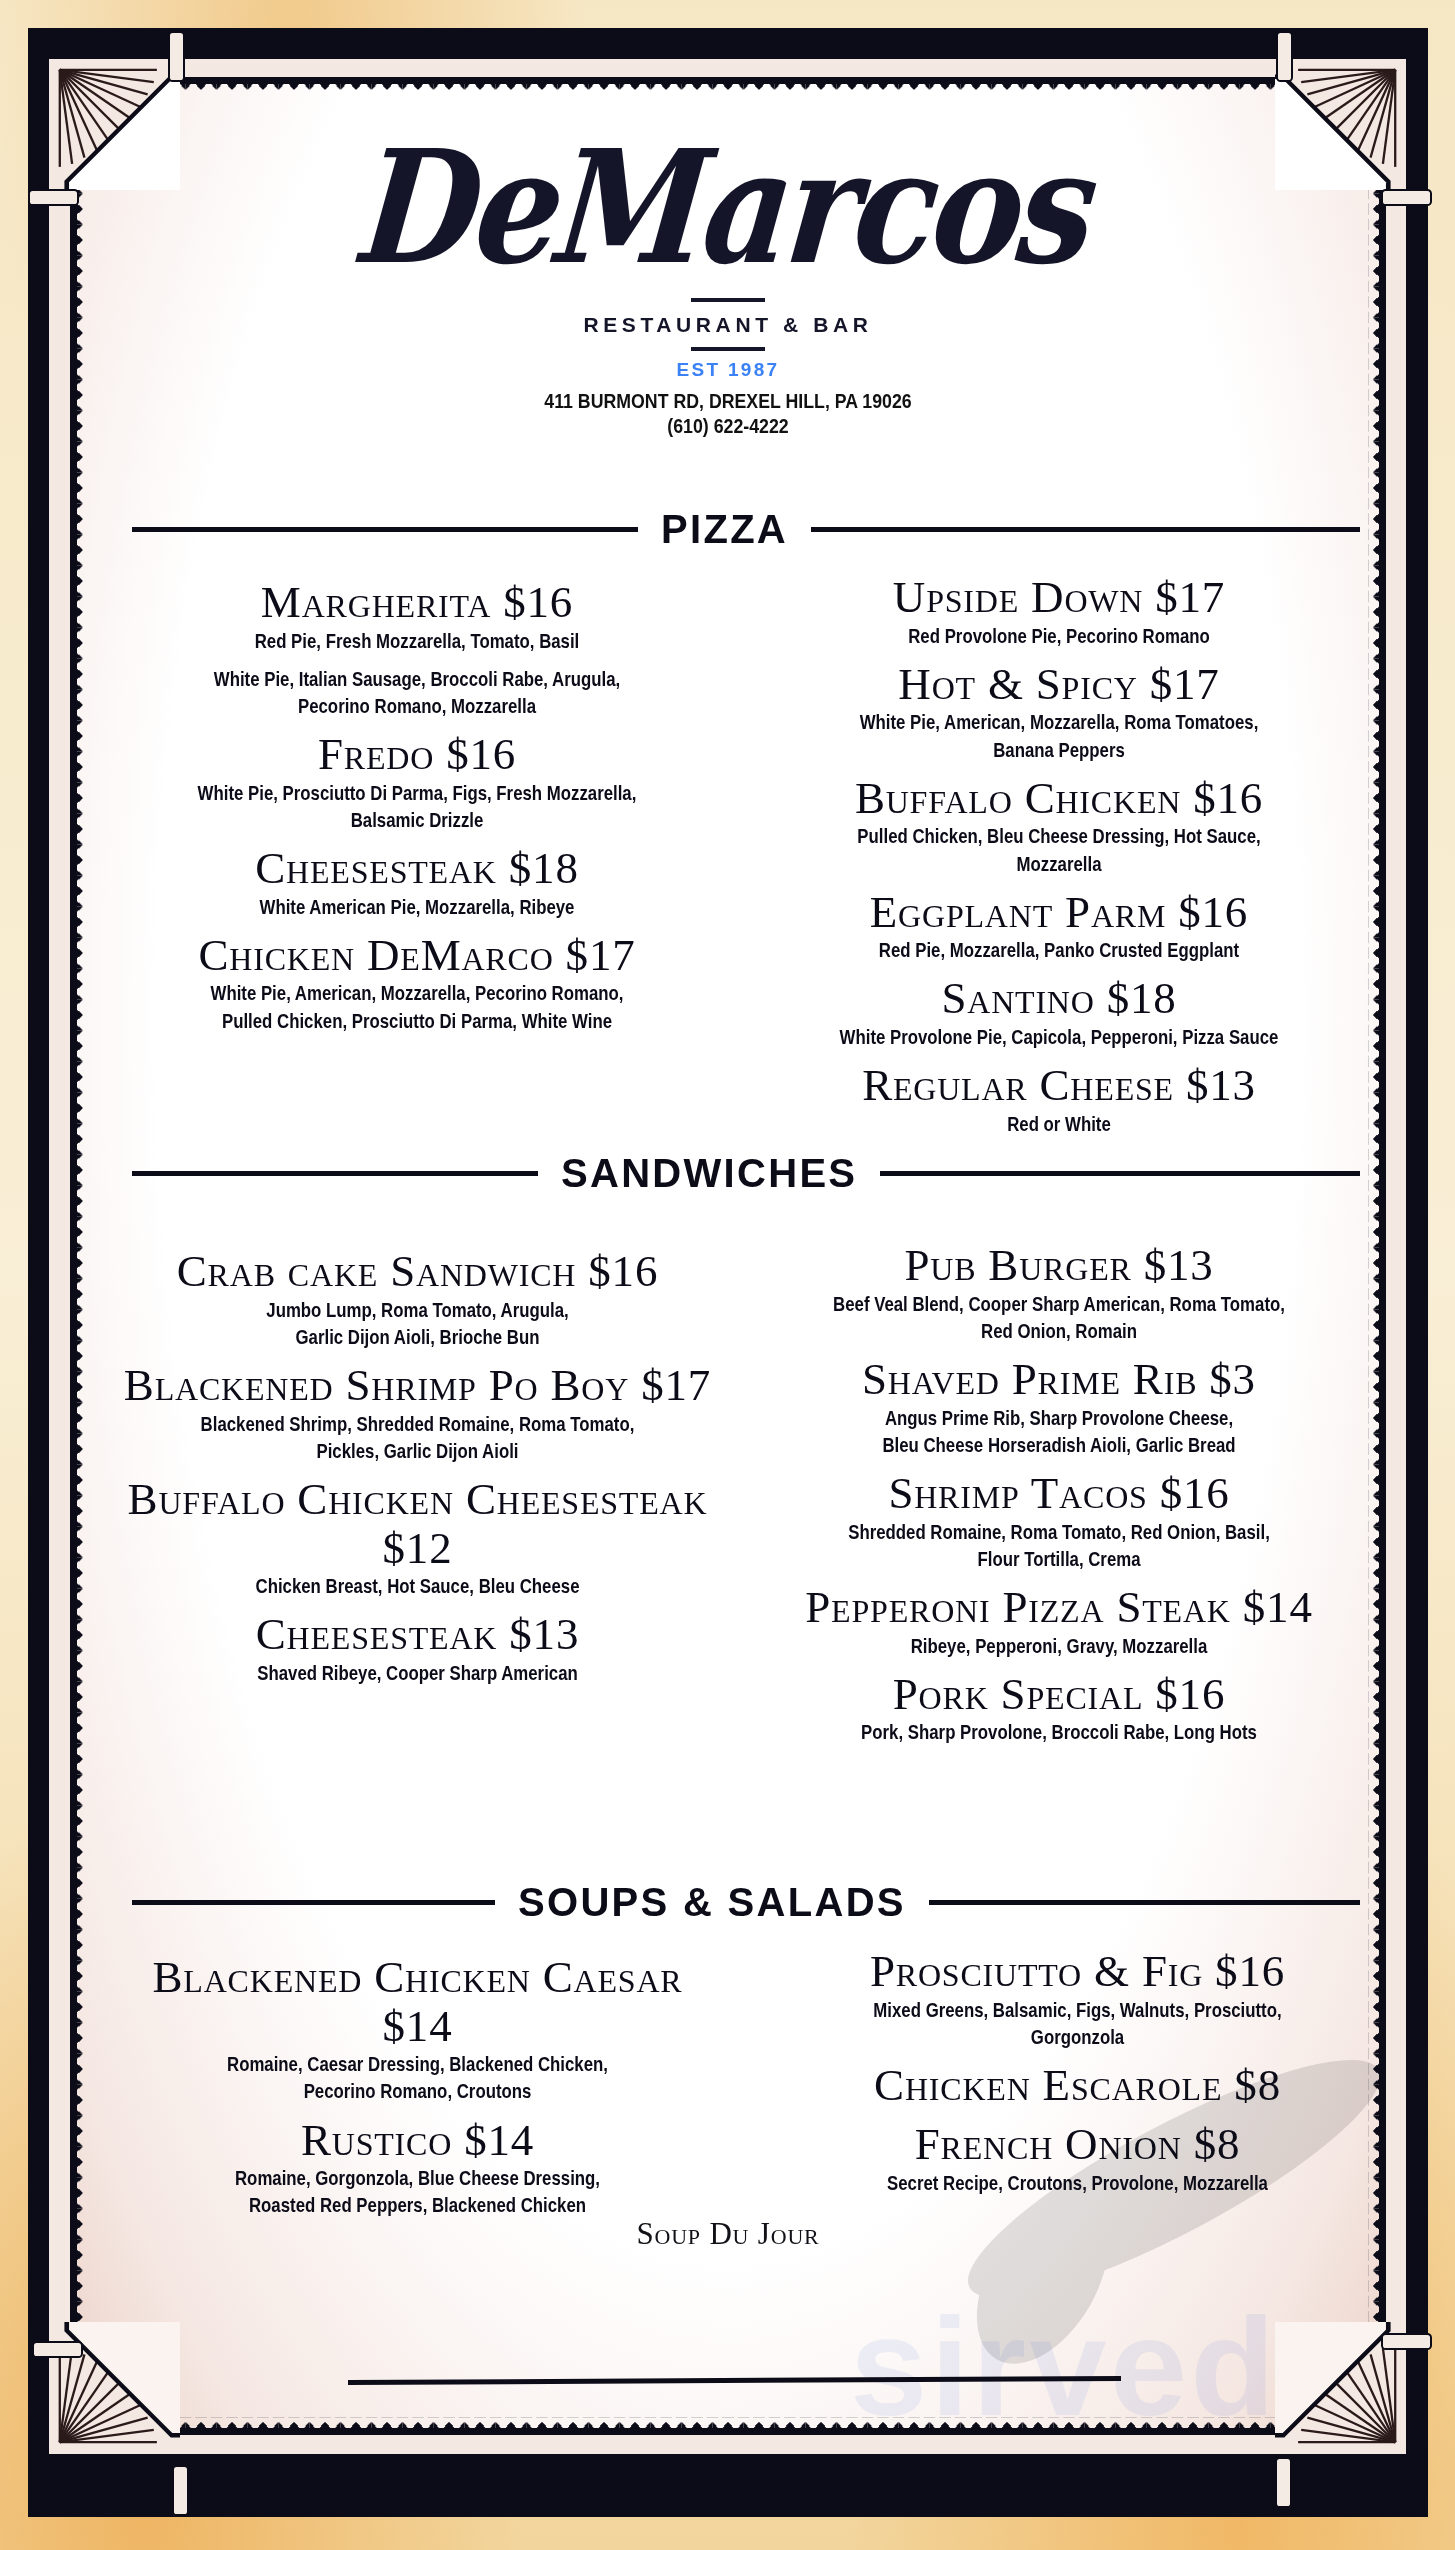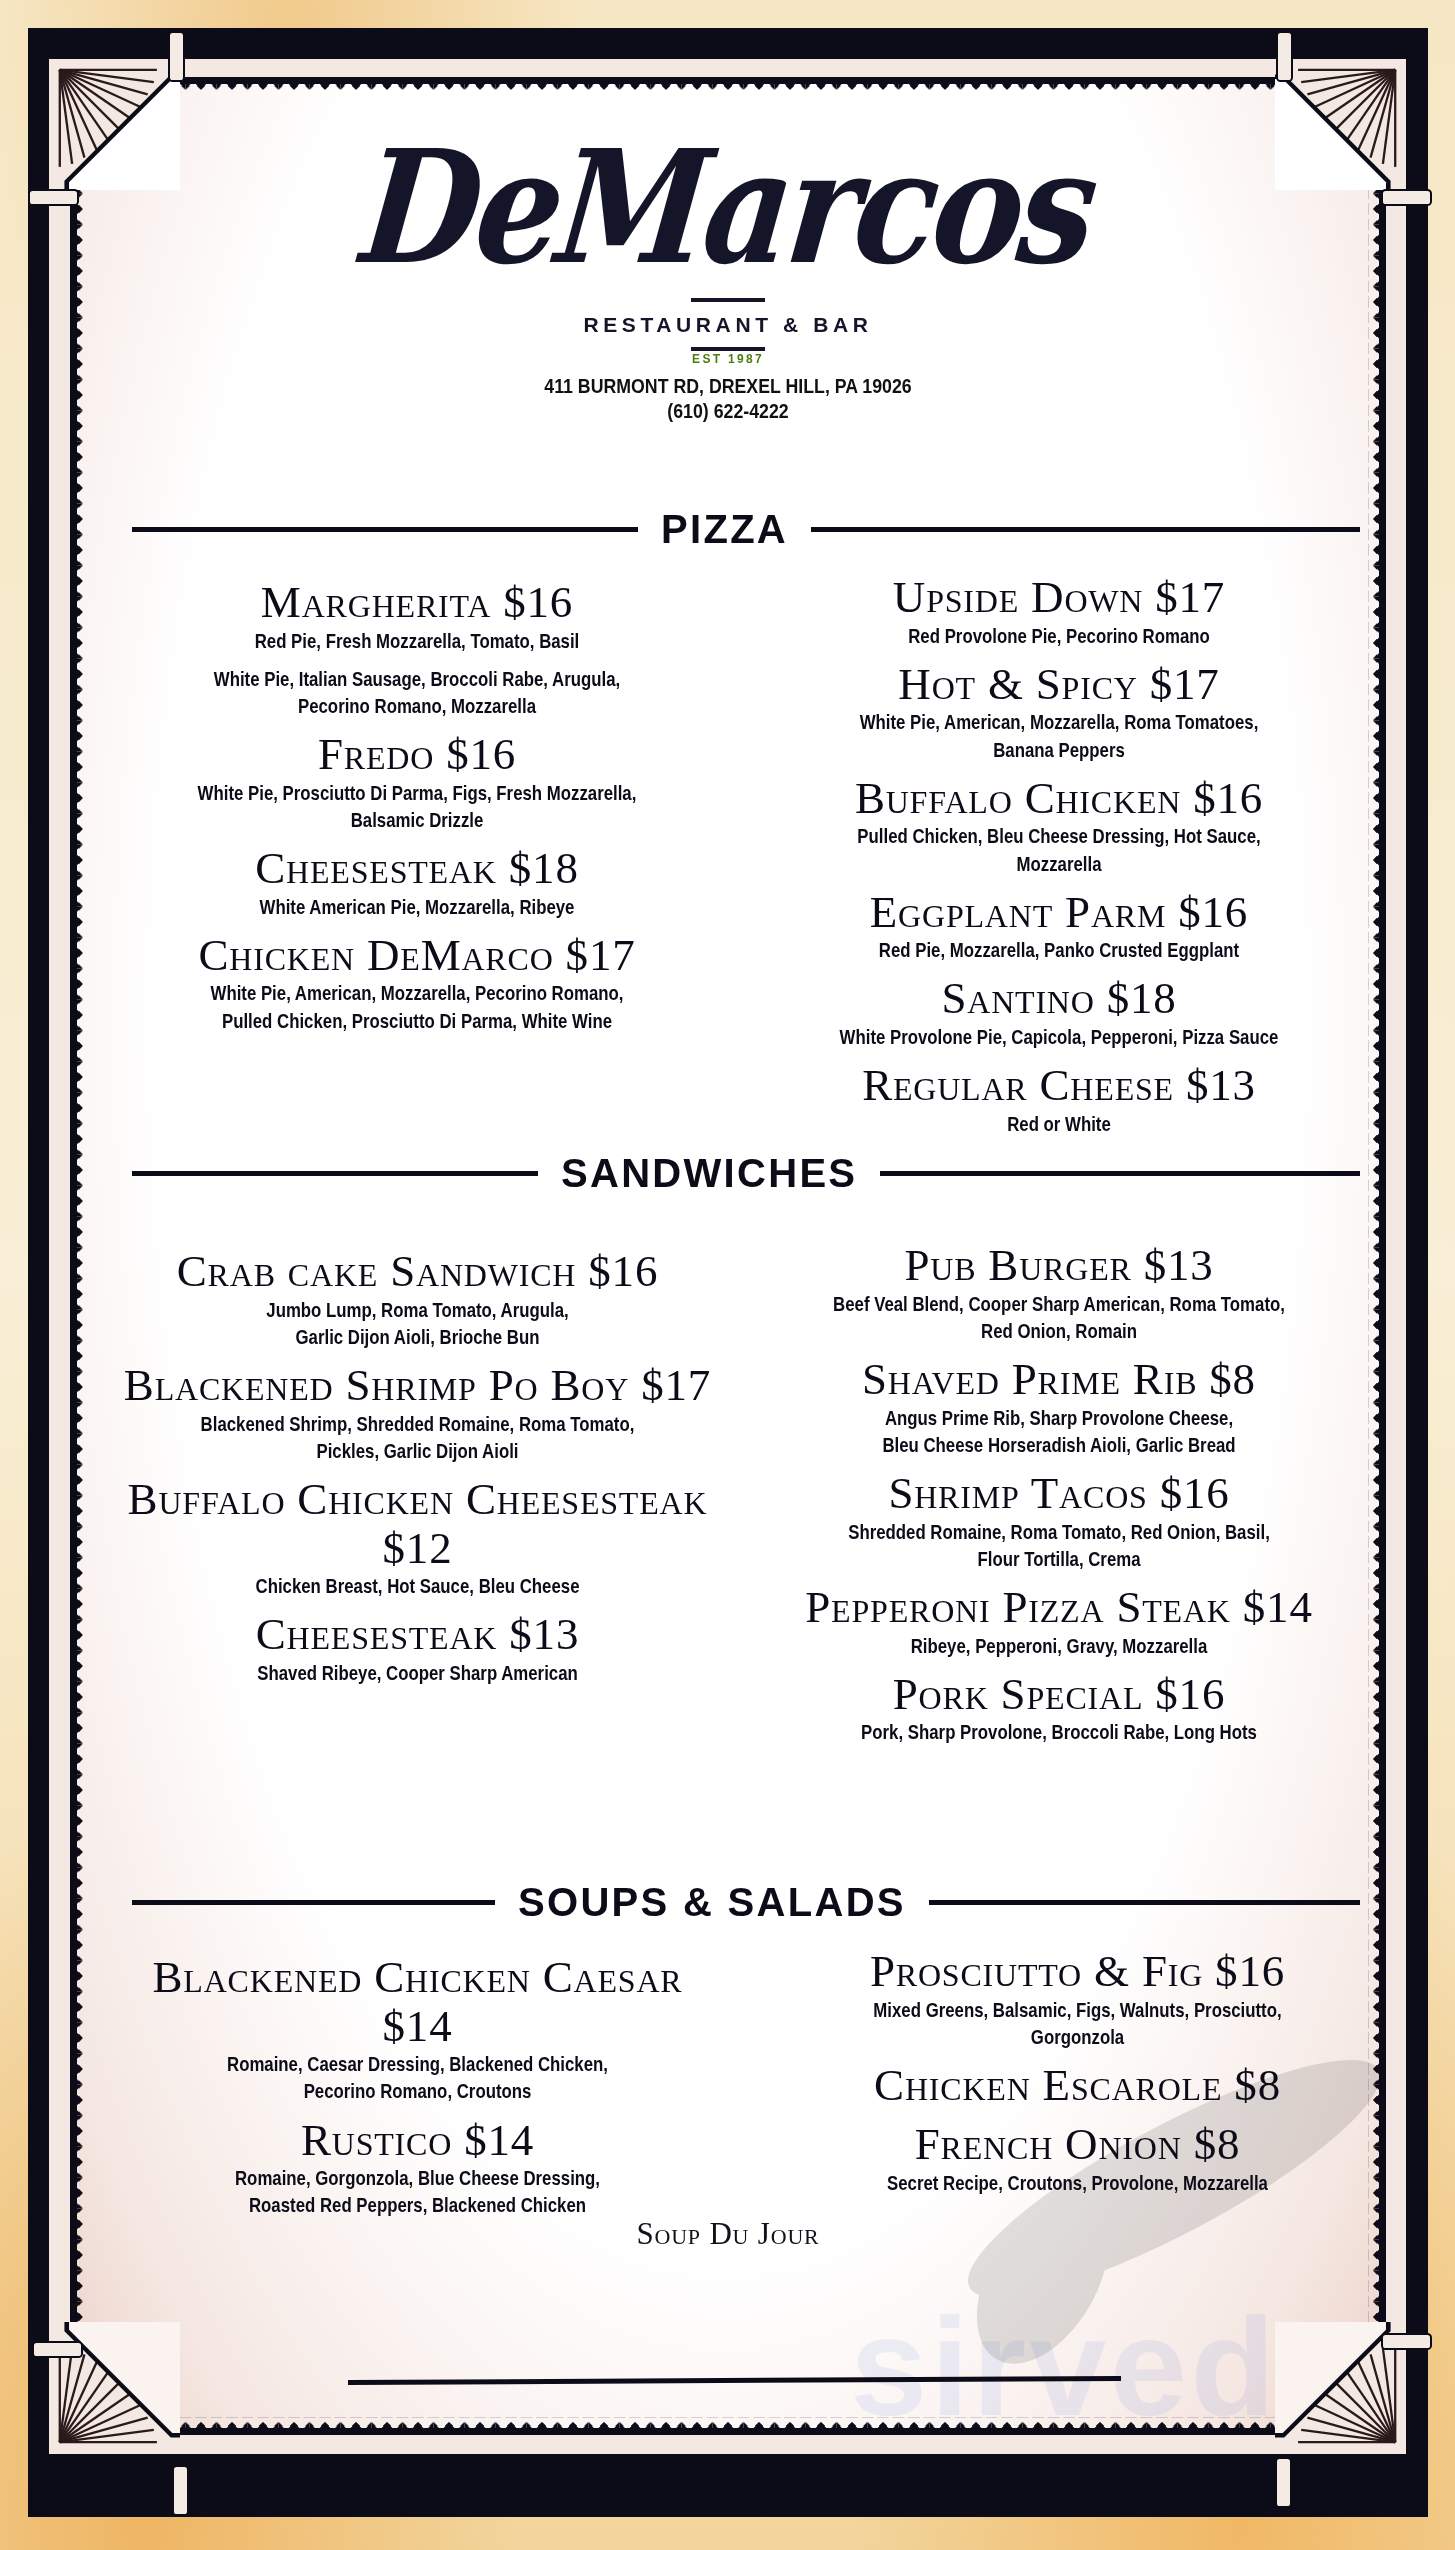--- a/index.html
+++ b/index.html
@@ -115,24 +115,24 @@
     .subtitle-row {
       margin-top: 23px;
       display: flex; align-items: center; justify-content: center; gap: 10.8px; flex-direction: column;
     }
     .subtitle-rule { width: 74px; height: 3.9px; background: #15152a; }
     .subtitle {
       font-family: "Liberation Sans", sans-serif;
       font-size: 21px; letter-spacing: 4.6px; font-weight: 700; color: #15152a;
     }
     .est {
-      margin-top: 1px;
+      margin-top: 8px;
       font-family: "Liberation Sans", sans-serif;
-      font-weight: 700; font-size: 12px; letter-spacing: 2.3px;
-      color: #4d7c0f;
+      font-weight: 700; font-size: 19px; letter-spacing: 2.3px;
+      color: #3b82f6;
     }
     .address, .phone {
       font-family: "Liberation Sans", sans-serif;
       font-size: 19.3px; font-weight: 700; color: #111;
       transform: scaleX(0.92);
     }
     .address { margin-top: 9.3px; }
     .phone { margin-top: 3.1px; }
 
     
@@ -391,21 +391,21 @@
   </div>
 </div>
 
 <div class="column" style="left:773px; top:1241px; width:572px;">
   <div class="item">
     <div class="item-name">Pub Burger $13</div>
     <div class="item-desc">Beef Veal Blend, Cooper Sharp American, Roma Tomato,
 Red Onion, Romain</div>
   </div>
   <div class="item">
-    <div class="item-name">Shaved Prime Rib $8</div>
+    <div class="item-name">Shaved Prime Rib $3</div>
     <div class="item-desc">Angus Prime Rib, Sharp Provolone Cheese,
 Bleu Cheese Horseradish Aioli, Garlic Bread</div>
   </div>
   <div class="item">
     <div class="item-name">Shrimp Tacos $16</div>
     <div class="item-desc">Shredded Romaine, Roma Tomato, Red Onion, Basil,
 Flour Tortilla, Crema</div>
   </div>
   <div class="item">
     <div class="item-name">Pepperoni Pizza Steak $14</div>

